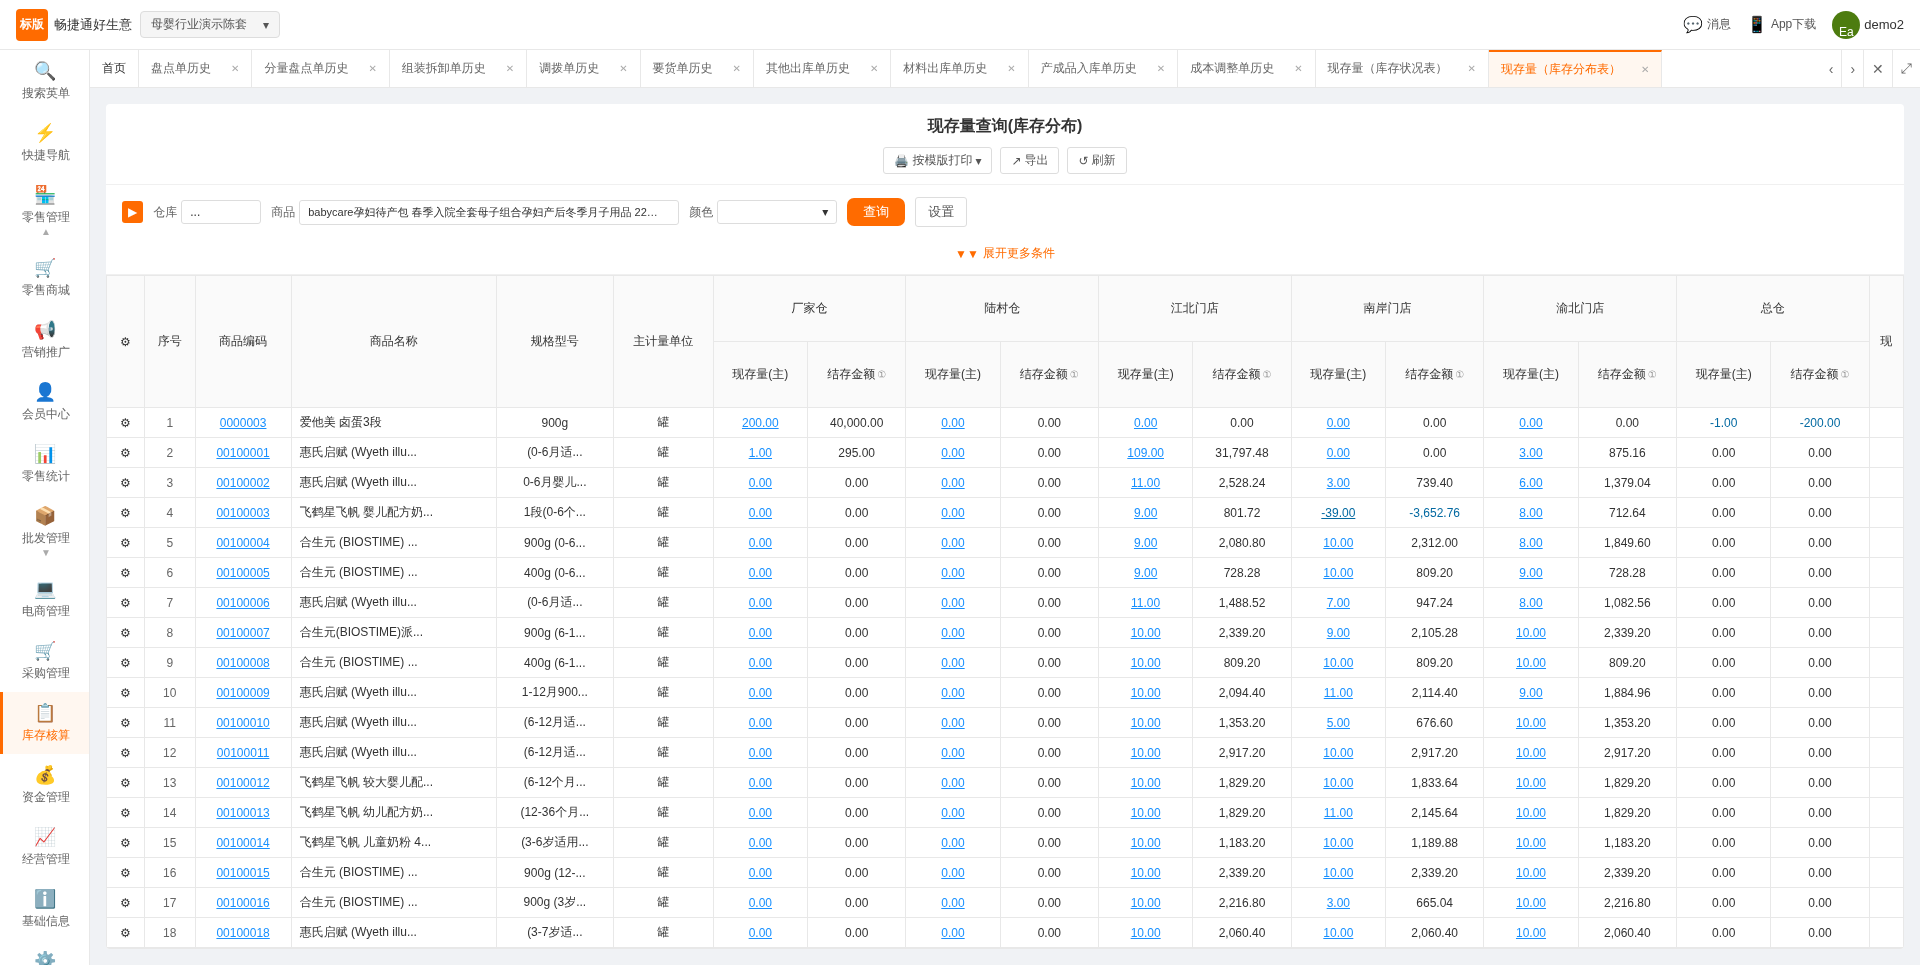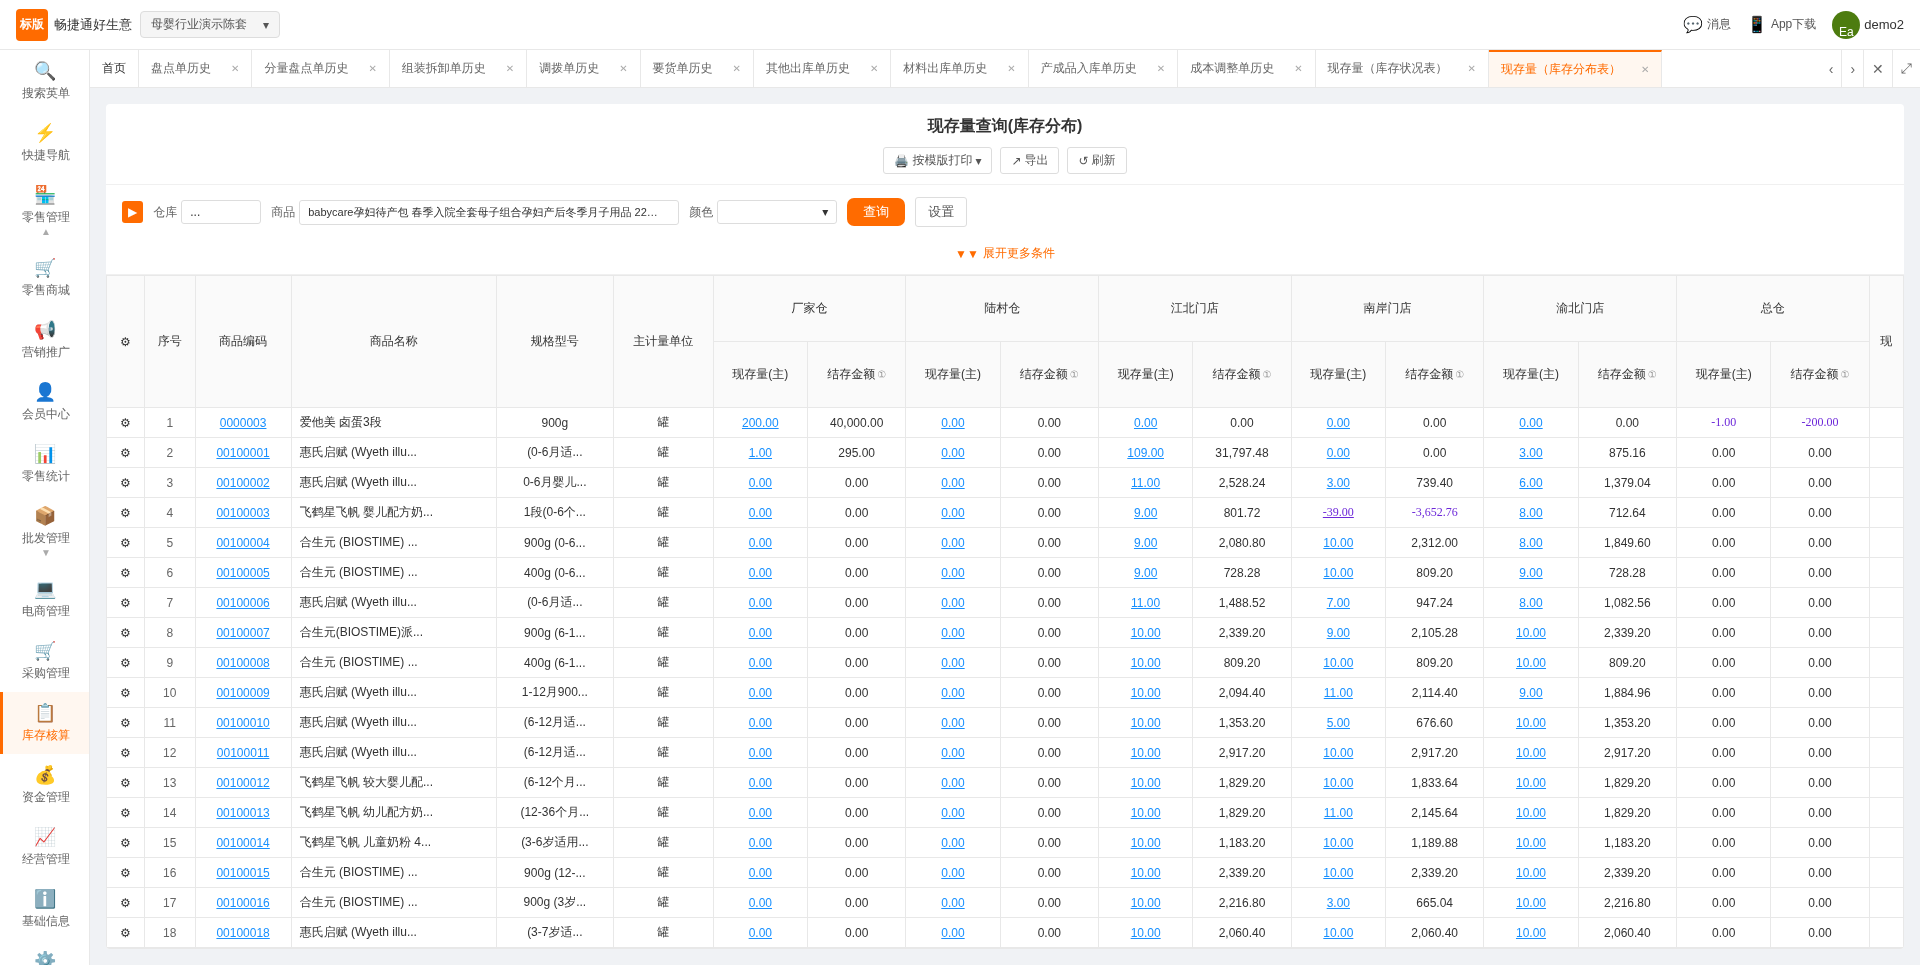--- a/index.html
+++ b/index.html
@@ -73,21 +73,21 @@
     .expand-conditions { display: flex; align-items: center; gap: 4px; color: #ff6b00; cursor: pointer; font-size: 12px; margin-top: 4px; }
 
     
     .table-container { flex: 1; overflow: auto; position: relative; }
     table { width: 100%; border-collapse: collapse; font-size: 12px; }
     thead tr th { background: #fafafa; border: 1px solid #e8e8e8; padding: 24px 6px; text-align: center; color: #333; font-weight: normal; white-space: nowrap; position: sticky; top: 0; z-index: 2; }
     thead tr:first-child th { background: #fafafa; }
     .th-group { background: #fafafa; }
     tbody tr td { border: 1px solid #e8e8e8; padding: 6px 8px; text-align: center; color: #333; white-space: nowrap; }
     .td-link { color: #1890ff; text-decoration: underline; cursor: pointer; }
-    .td-red { color: #6d28d9; font-family: Liberation Serif, serif; }
+    .td-red { color: #0369a1; }
     .td-name { text-align: left; max-width: 150px; overflow: hidden; text-overflow: ellipsis; }
     .row-index { color: #666; }
     .total-row td { background: #fafafa; font-weight: bold; border-top: 2px solid #e8e8e8; }
     .th-info { font-size: 10px; color: #999; margin-left: 2px; cursor: pointer; }
 
     
     ::-webkit-scrollbar { width: 6px; height: 6px; }
     ::-webkit-scrollbar-thumb { background: #ccc; border-radius: 3px; }
     ::-webkit-scrollbar-track { background: #f0f0f0; }
 

